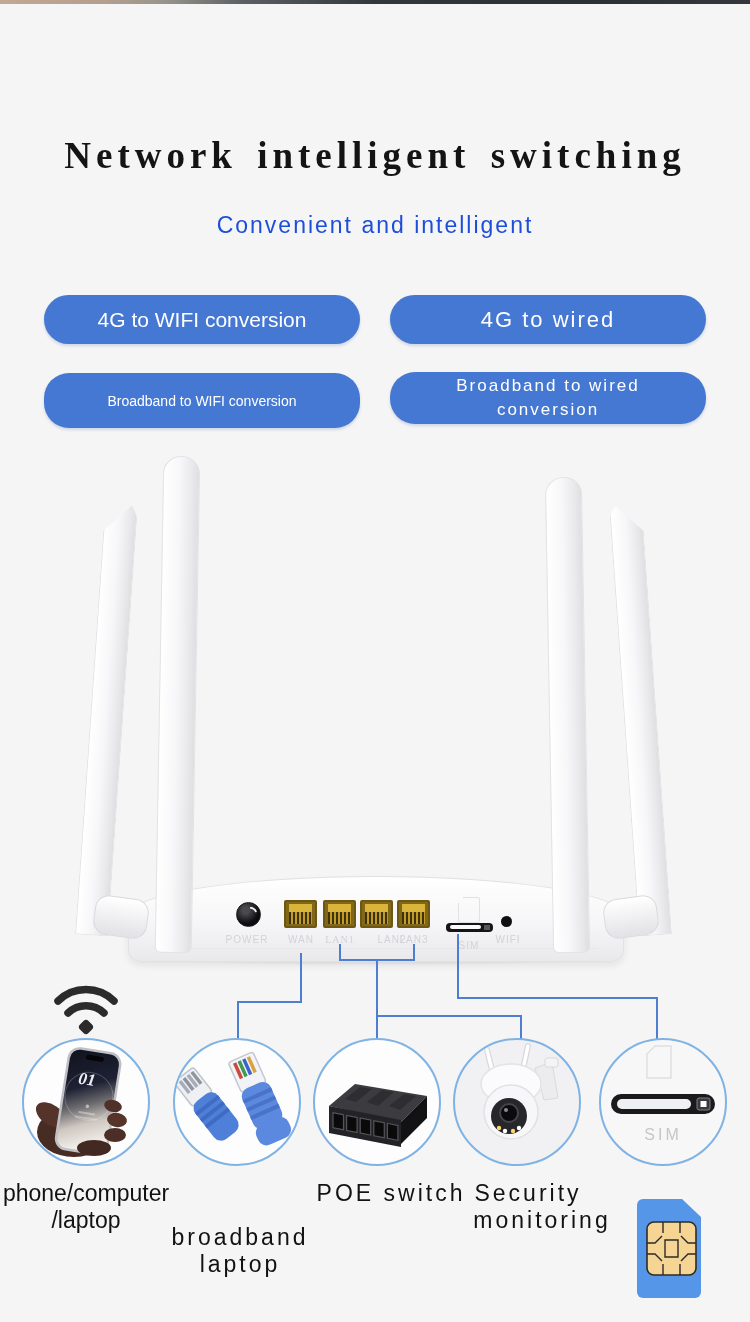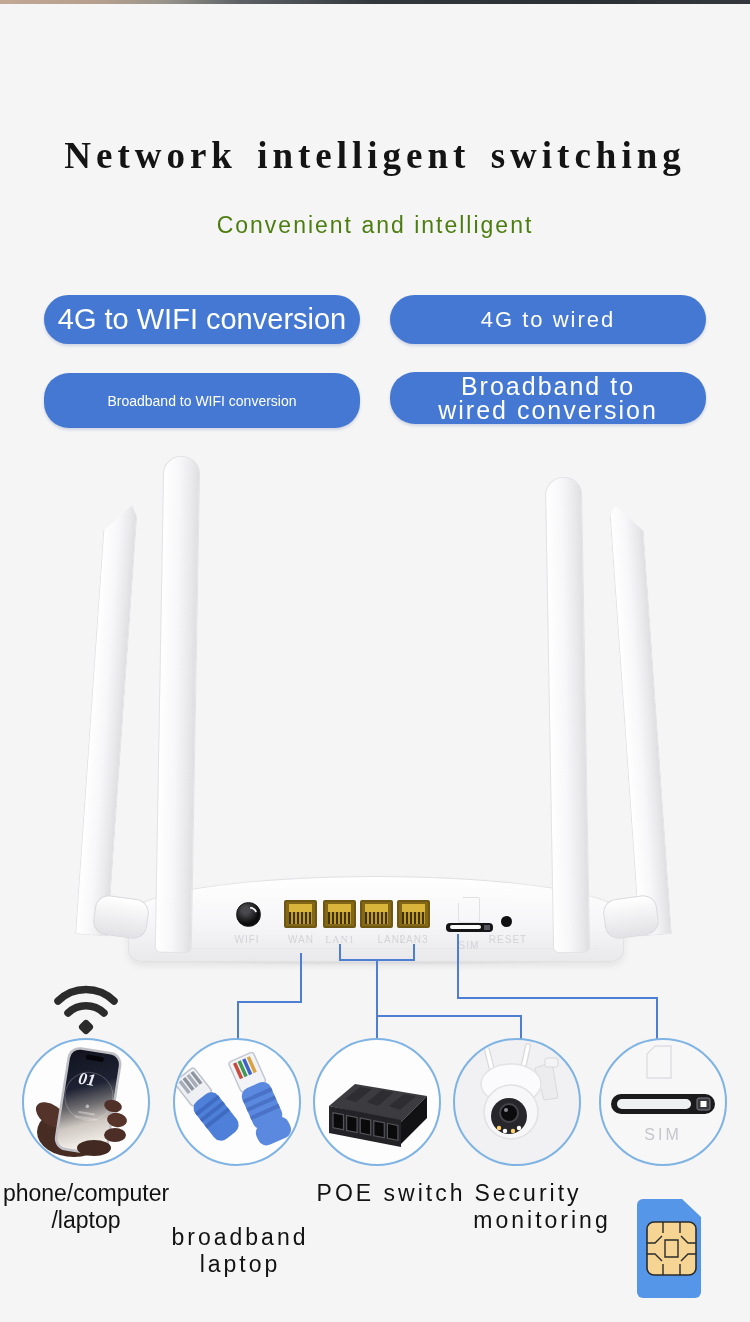--- a/index.html
+++ b/index.html
@@ -7,29 +7,29 @@
         font-family:"Liberation Sans",sans-serif;margin:0 auto;}
 
   
   .top-strip{position:absolute;left:0;top:0;width:750px;height:4px;
     background:linear-gradient(90deg,#c2a895 0%,#b49e8d 14%,#97948c 22%,#5d6165 32%,#32373b 50%,#2b3034 78%,#34383c 100%);}
 
   .title{position:absolute;top:134px;left:0;width:100%;text-align:center;
     font-family:"Liberation Serif",serif;font-weight:700;font-size:37px;
     letter-spacing:5px;word-spacing:6px;color:#141414;}
   .subtitle{position:absolute;top:212px;left:0;width:100%;text-align:center;
-    font-size:23px;letter-spacing:2px;color:#4d7c0f;}
+    font-size:23px;letter-spacing:2px;color:#1d4ed8;}
 
   .btn{position:absolute;background:#4478d2;color:#ffffff;border-radius:25px;
     display:flex;align-items:center;justify-content:center;text-align:center;
     box-shadow:0 2px 3px rgba(40,70,140,.18);cursor:pointer;box-sizing:border-box;}
-  #btn-4g-wifi{left:44px;top:295px;width:316px;height:49px;font-size:29px;}
+  #btn-4g-wifi{left:44px;top:295px;width:316px;height:49px;font-size:21px;}
   #btn-4g-wired{left:390px;top:295px;width:316px;height:49px;font-size:22px;letter-spacing:2px;}
   #btn-bb-wifi{left:44px;top:373px;width:316px;height:55px;font-size:14px;}
-  #btn-bb-wired{left:390px;top:372px;width:316px;height:52px;font-size:25px;
+  #btn-bb-wired{left:390px;top:372px;width:316px;height:52px;font-size:17px;
     letter-spacing:2px;line-height:24px;padding:8px 34px;}
 
   
   .antenna{position:absolute;background:linear-gradient(90deg,#ffffff 0%,#f7f7f9 45%,#e9e9ec 80%,#dfdfe1 100%);
     border:1px solid #e3e3e6;box-sizing:border-box;z-index:1;}
   #ant-outer-left{left:90px;top:504px;width:33px;height:432px;transform:rotate(4deg);
     clip-path:polygon(0 28px,82% 0,100% 12px,100% 100%,0 100%);}
   #ant-inner-left{left:159px;top:456px;width:37px;height:497px;transform:rotate(1deg);
     border-radius:18px 18px 6px 6px;z-index:3;}
   #ant-inner-right{left:549px;top:477px;width:37px;height:476px;transform:rotate(-1deg);
@@ -119,27 +119,27 @@
 
   <div id="power-jack"></div>
   <div class="rj45" id="port-wan"></div>
   <div class="rj45" id="port-lan1"></div>
   <div class="rj45" id="port-lan2"></div>
   <div class="rj45" id="port-lan3"></div>
   <div id="sim-outline"></div>
   <div id="sim-slot"></div>
   <div id="reset-dot"></div>
 
-  <div class="port-label" id="lbl-power">WIFI</div>
+  <div class="port-label" id="lbl-power">POWER</div>
   <div class="port-label" id="lbl-wan">WAN</div>
   <div class="port-label" id="lbl-lan1">LAN1</div>
   <div class="port-label" id="lbl-lan2">LAN2</div>
   <div class="port-label" id="lbl-lan3">LAN3</div>
   <div class="port-label" id="lbl-sim">SIM</div>
-  <div class="port-label" id="lbl-reset">RESET</div>
+  <div class="port-label" id="lbl-reset">WIFI</div>
 
   <div class="cline" style="left:300px;top:953px;width:2px;height:48px;"></div>
   <div class="cline" style="left:237px;top:1001px;width:65px;height:2px;"></div>
   <div class="cline" style="left:237px;top:1001px;width:2px;height:38px;"></div>
 
   <div class="cline" style="left:339px;top:944px;width:2px;height:17px;"></div>
   <div class="cline" style="left:413px;top:944px;width:2px;height:17px;"></div>
   <div class="cline" style="left:339px;top:959px;width:76px;height:2px;"></div>
   <div class="cline" style="left:376px;top:959px;width:2px;height:58px;"></div>
   <div class="cline" style="left:376px;top:1015px;width:146px;height:2px;"></div>

